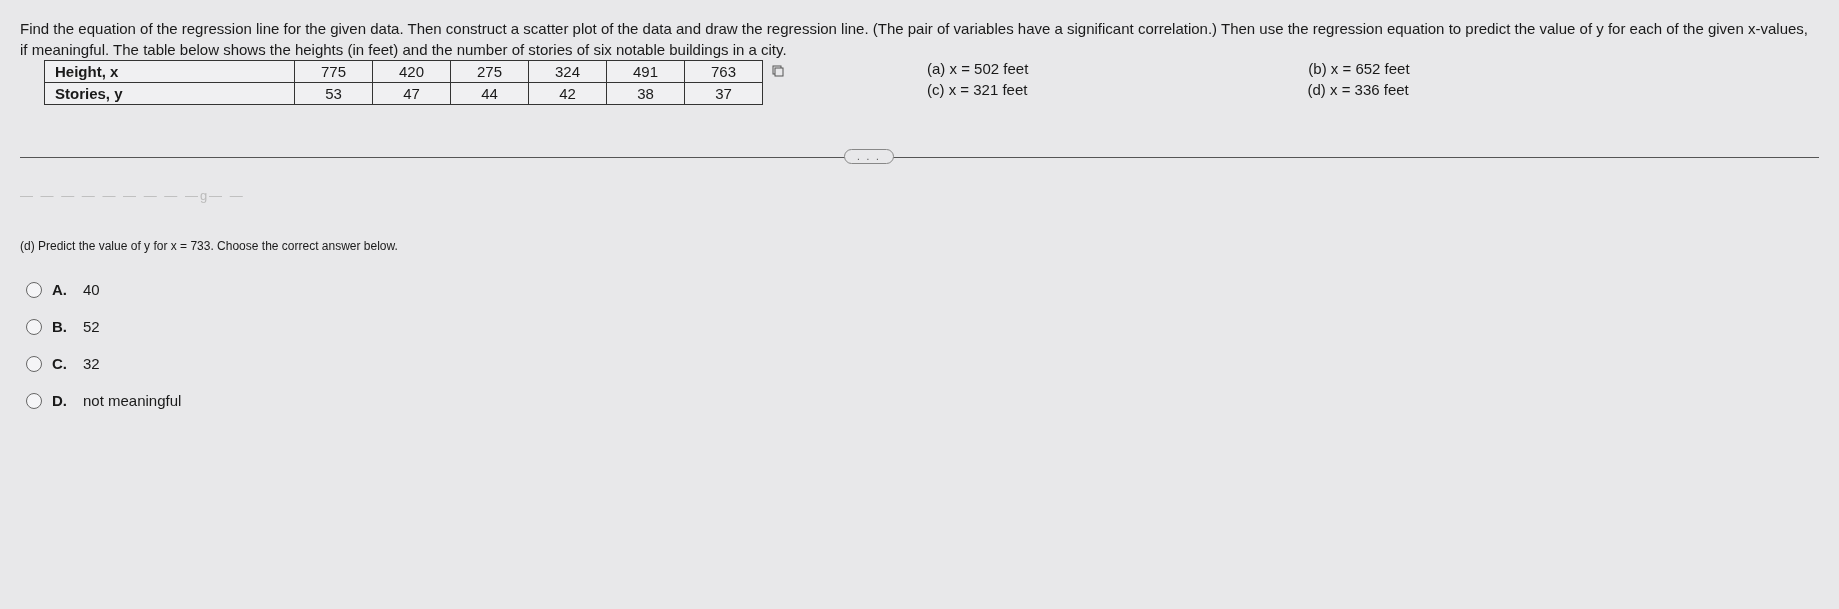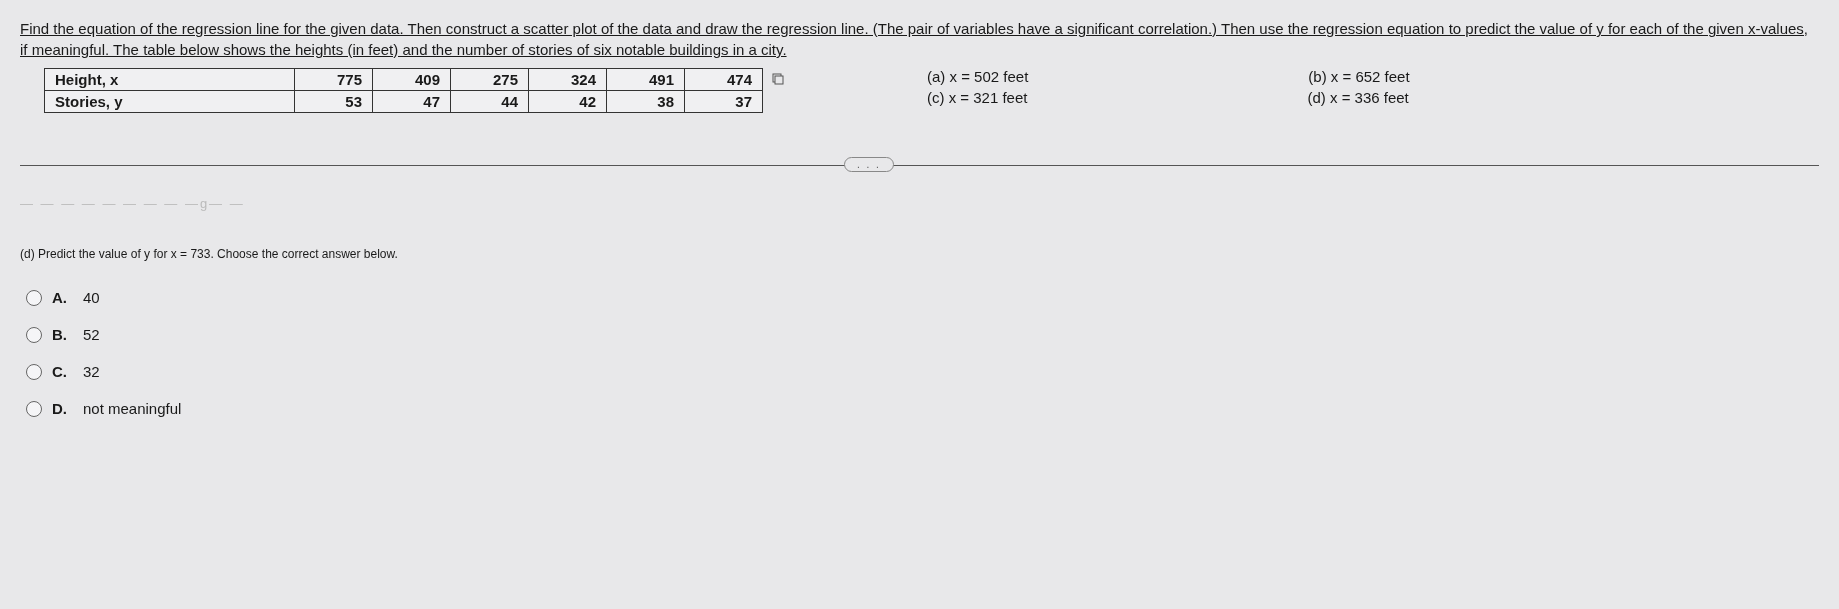--- a/index.html
+++ b/index.html
@@ -11,35 +11,32 @@
       font-family: Arial, sans-serif;
       background: #e8e8ea;
       color: #1a1a1a;
       padding: 18px 20px;
       font-size: 15px;
       width: 1839px;
       height: 609px;
     }
     .problem-text {
       line-height: 1.4;
-      margin-bottom: 8px;
       max-width: 1800px;
-      text-decoration: underline;
     }
     .data-table {
       border-collapse: collapse;
       margin-bottom: 4px;
     }
     .data-table td {
       border: 1px solid #333;
       padding: 2px 10px;
-      text-align: right;
+      text-align: center;
       background: #f0f0f2;
       font-size: 15px;
-      font-weight: bold;
     }
     .data-table td.header-cell {
       text-align: left;
       font-weight: bold;
       min-width: 250px;
     }
     .data-table td.value-cell {
       min-width: 78px;
     }
     .copy-icon {
@@ -125,25 +122,25 @@
 <body>
 
 <div class="problem-text">Find the equation of the regression line for the given data. Then construct a scatter plot of the data and draw the regression line. (The pair of variables have a significant correlation.) Then use the regression equation to predict the value of y for each of the given x-values, if meaningful. The table below shows the heights (in feet) and the number of stories of six notable buildings in a city.</div>
 
 <div class="content-top">
   <table class="data-table">
     <tbody>
         <tr>
       <td class="header-cell">Height, x</td>
       <td class="value-cell">775</td>
-      <td class="value-cell">409</td>
+      <td class="value-cell">420</td>
       <td class="value-cell">275</td>
       <td class="value-cell">324</td>
       <td class="value-cell">491</td>
-      <td class="value-cell">474</td>
+      <td class="value-cell">763</td>
     </tr>
     <tr>
       <td class="header-cell">Stories, y</td>
       <td class="value-cell">53</td>
       <td class="value-cell">47</td>
       <td class="value-cell">44</td>
       <td class="value-cell">42</td>
       <td class="value-cell">38</td>
       <td class="value-cell">37</td>
     </tr>

